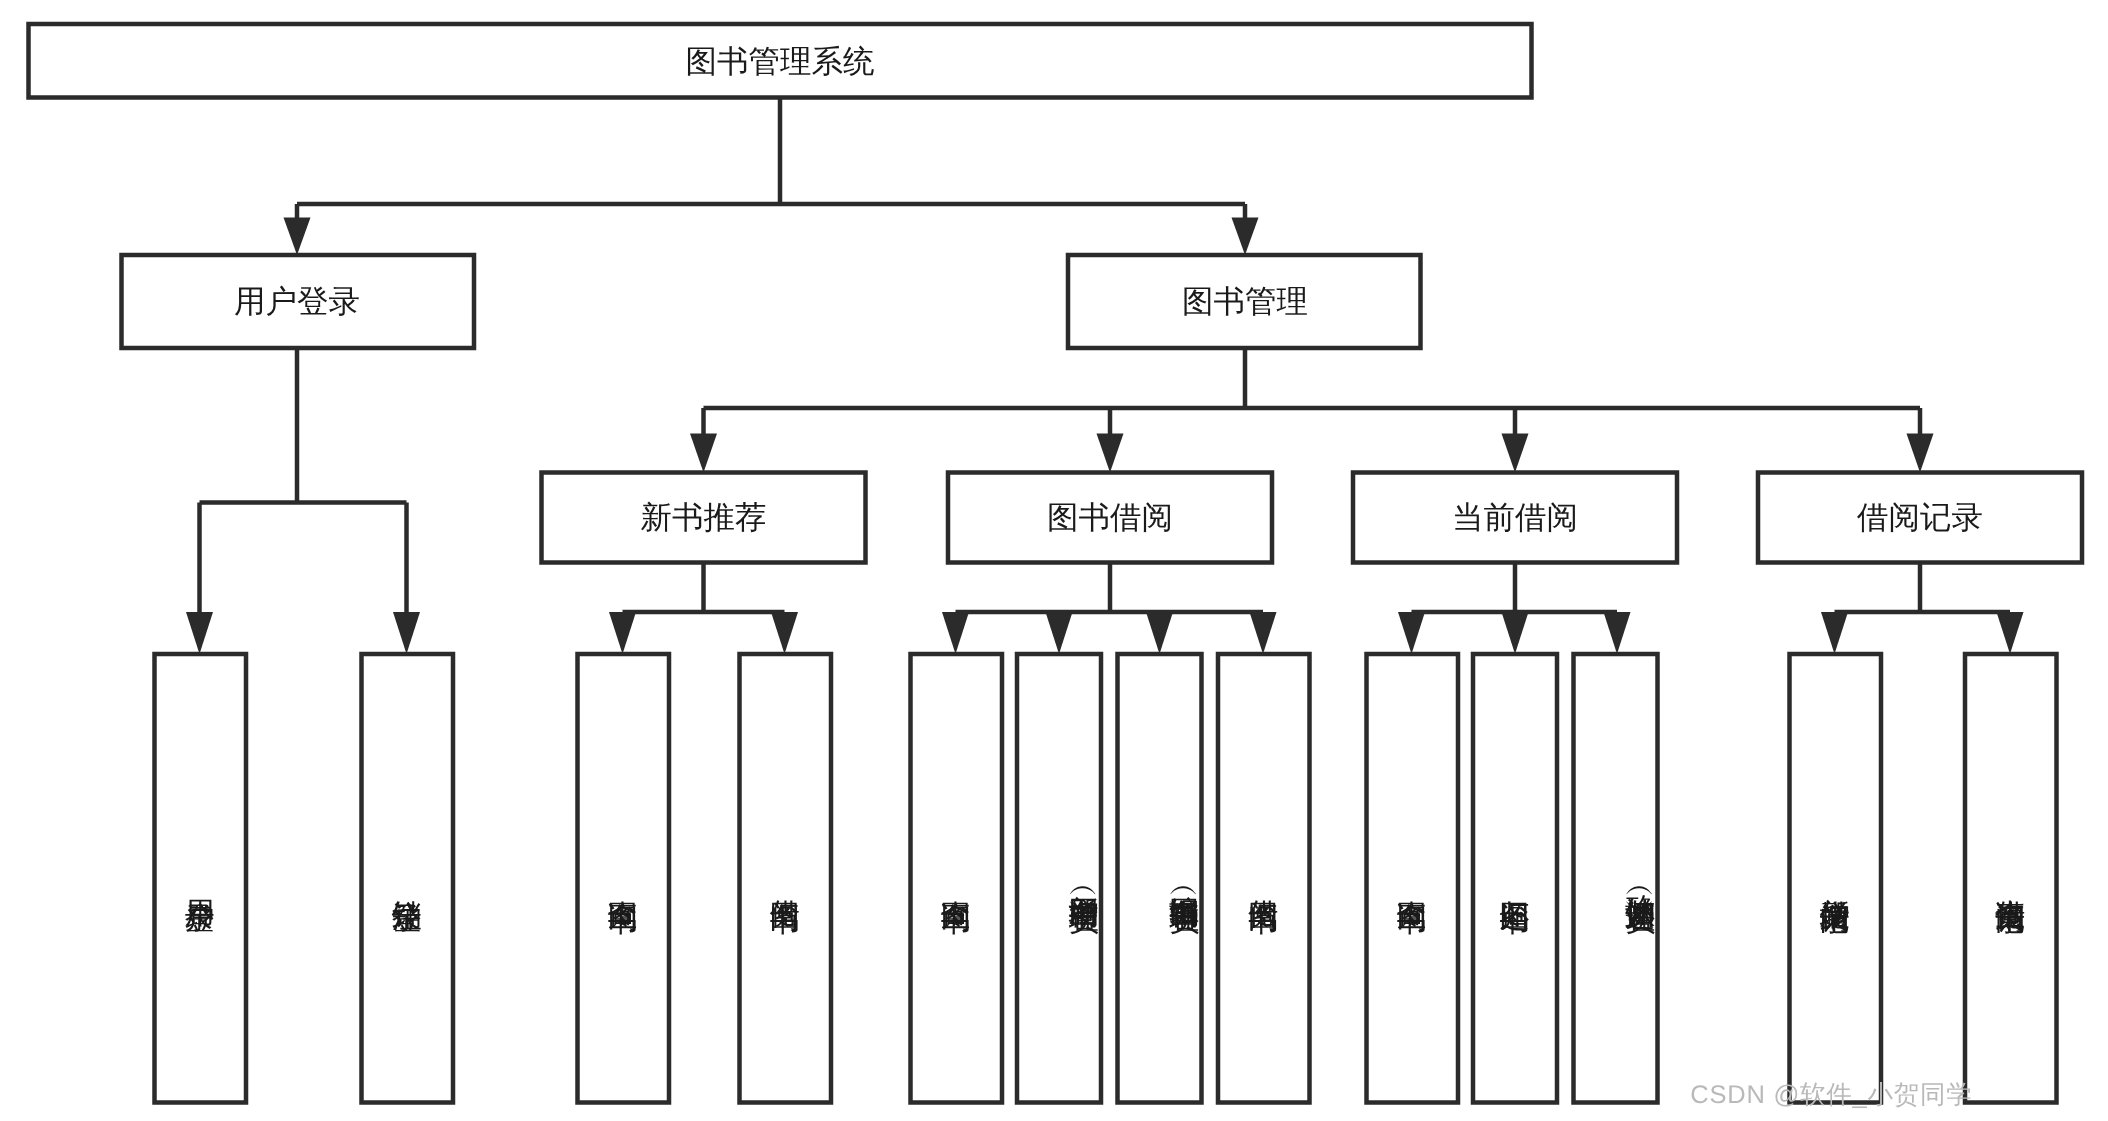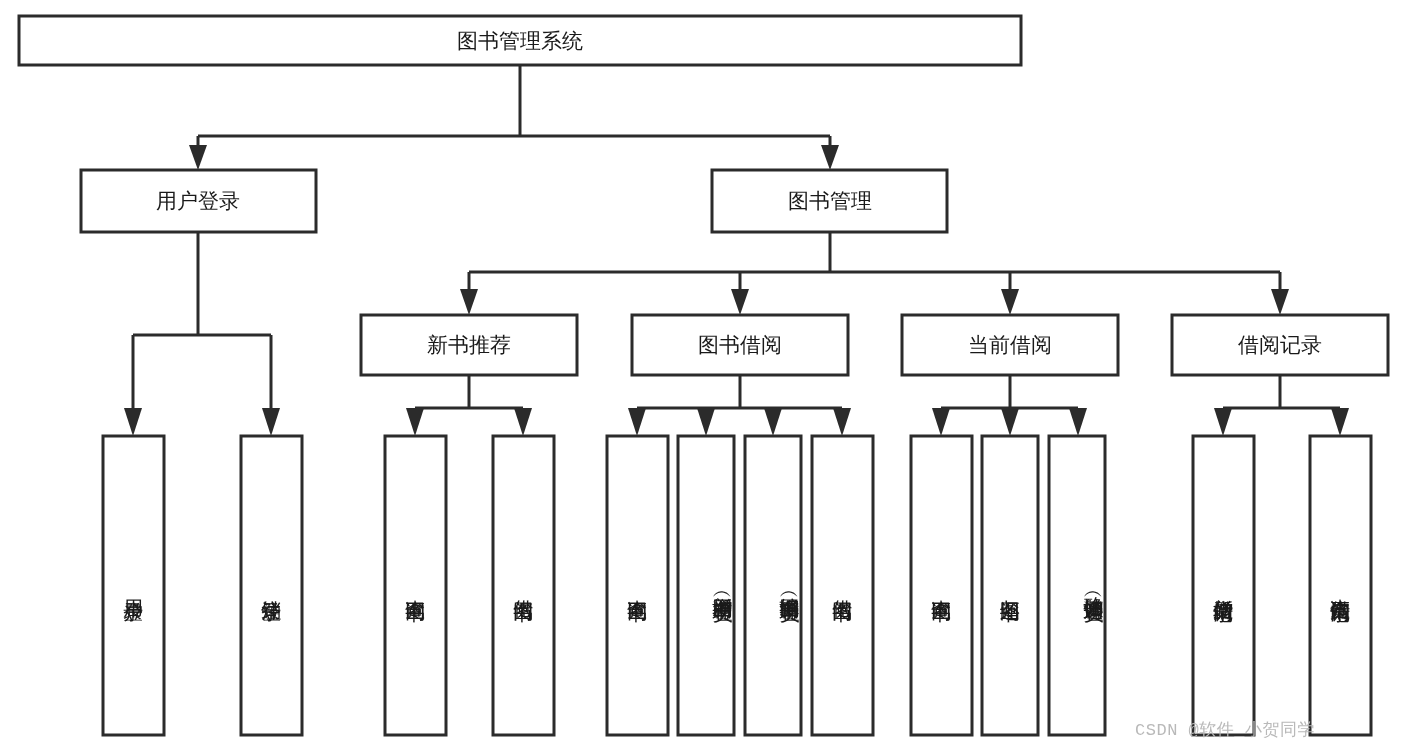--- a/index.html
+++ b/index.html
@@ -63,21 +63,21 @@
     align-items: center;
     justify-content: center;
     white-space: nowrap;
     pointer-events: none;
     user-select: none;
   }
   .watermark {
     position: absolute;
     right: 10px;
     bottom: 6px;
-    font-family: Liberation Mono, monospace;
+    font-family: Liberation Sans, sans-serif;
     font-size: 17px;
     color: #b9b9b9;
     white-space: nowrap;
     letter-spacing: 0.5px;
   }
 </style>
 </head>
 <body>
 
 <div id="diagram-root">

